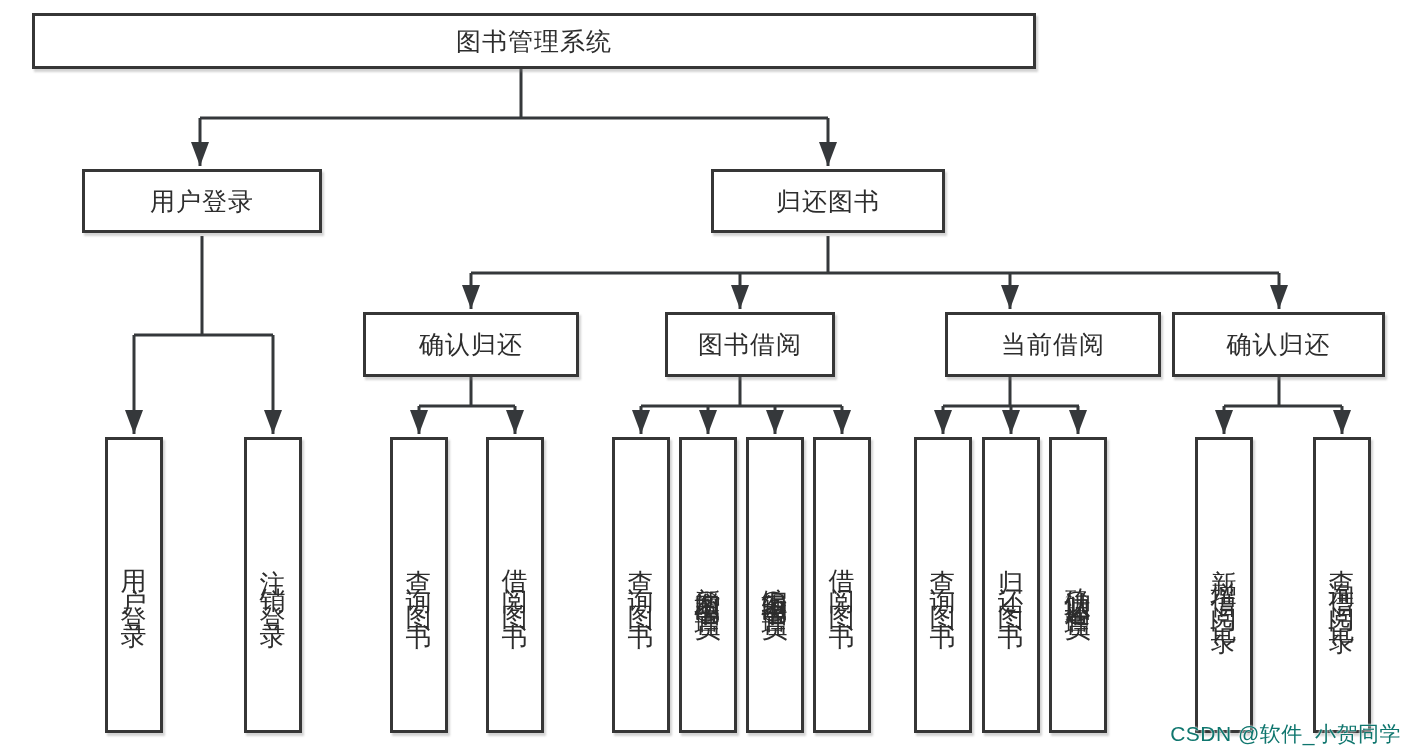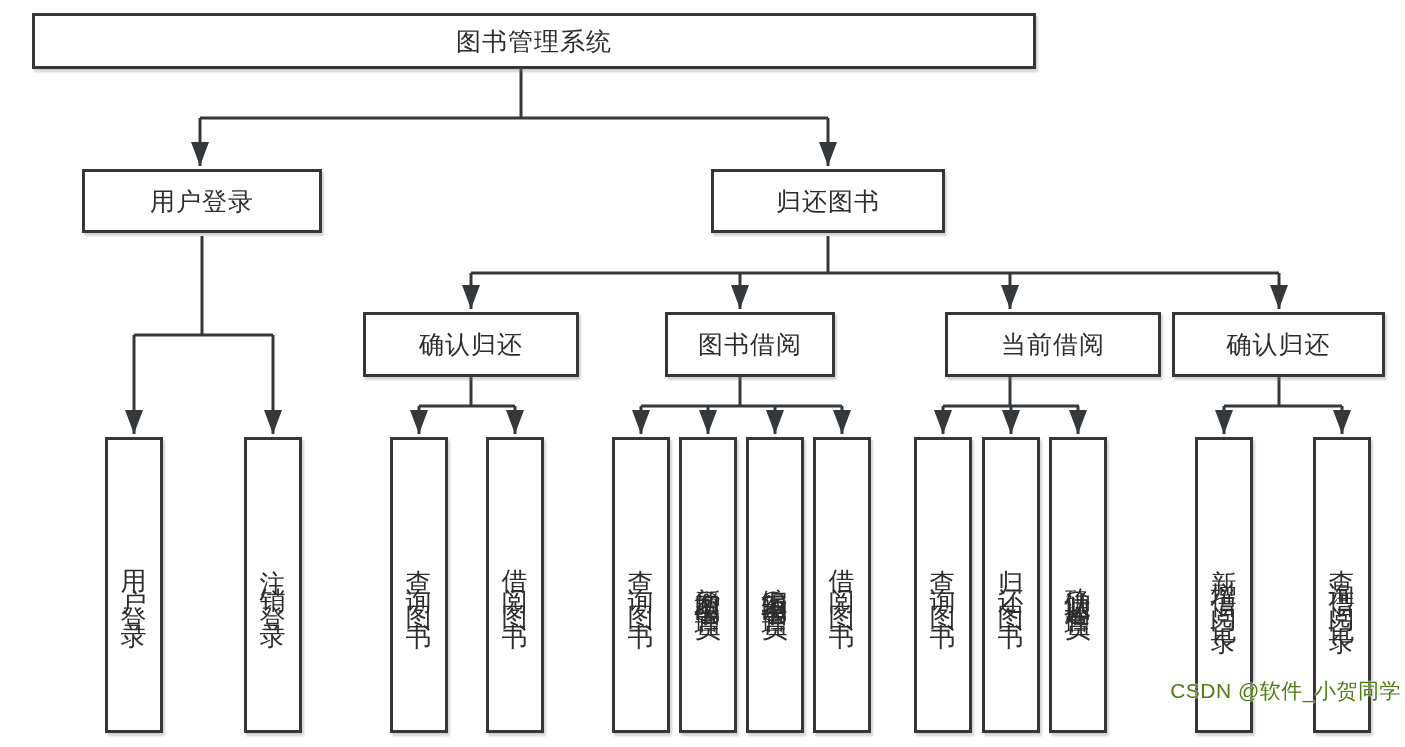--- a/index.html
+++ b/index.html
@@ -15,22 +15,22 @@
     color:#2d2d2d;
     box-shadow:2px 3px 2px rgba(130,130,130,0.35);
   }
   .hnode { font-size:25px; letter-spacing:1px; white-space:nowrap; }
   .vnode { }
   .vlabel {
     writing-mode:vertical-rl; text-orientation:mixed;
     font-size:26px; line-height:1; white-space:nowrap;
   }
   .watermark {
-    position:absolute; top:677px; right:4px;
-    font-size:21px; letter-spacing:0.5px; color:#4d7c0f;
+    position:absolute; top:720px; right:4px;
+    font-size:21px; letter-spacing:0.5px; color:#0f766e;
     text-shadow:0 0 2px #ffffff, 0 0 2px #ffffff;
     white-space:nowrap;
   }
 </style>
 </head>
 <body>
 
 <div class="canvas">
 
   <svg class="connectors" width="1405" height="747" viewBox="0 0 1405 747">

